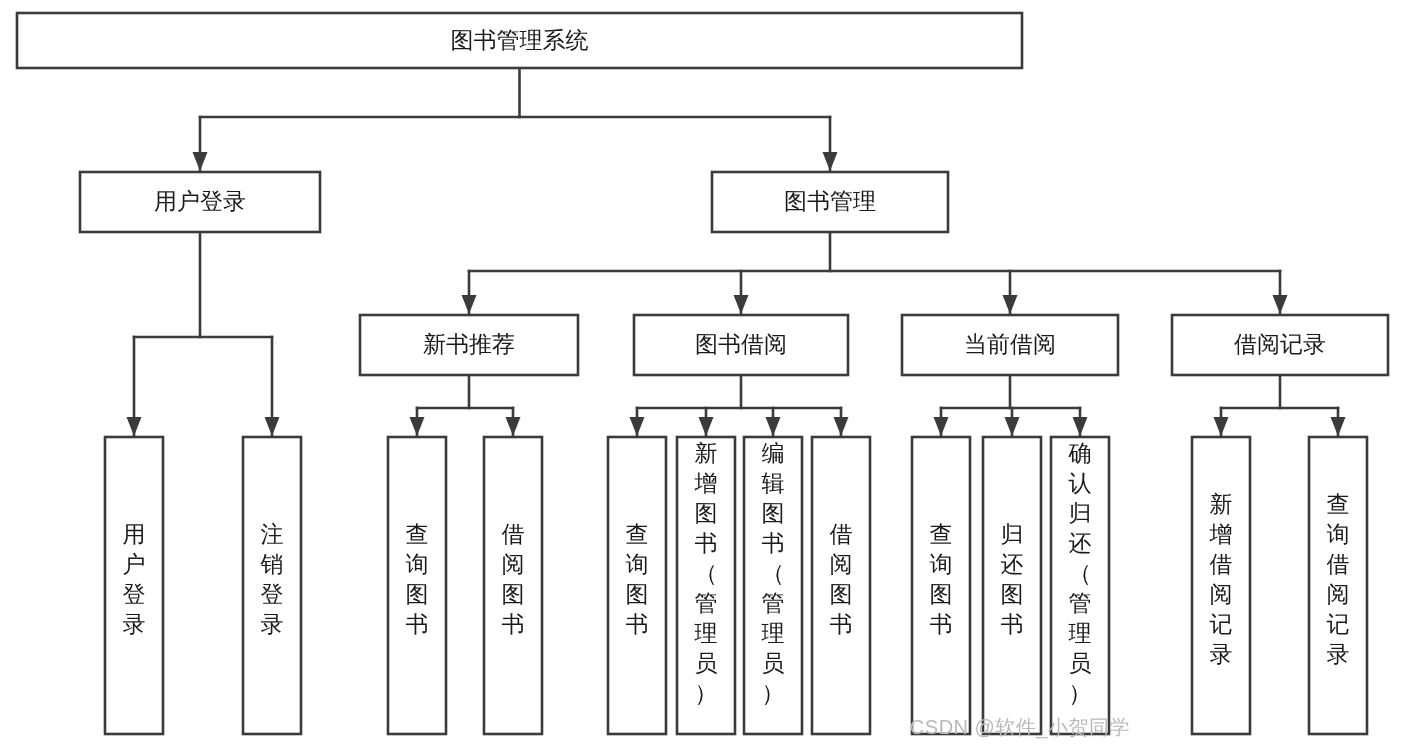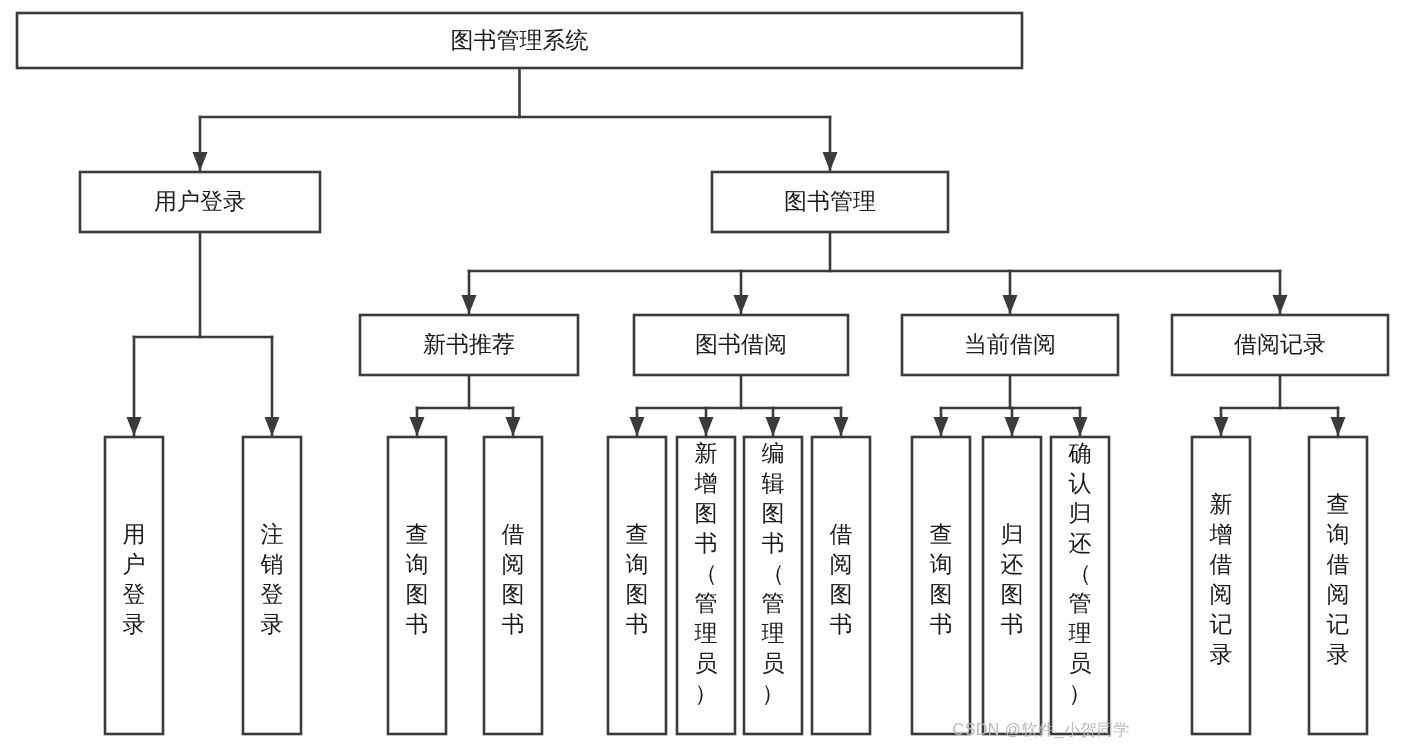--- a/index.html
+++ b/index.html
@@ -52,21 +52,21 @@
     fill: #1a1a1a;
     font-family: "Liberation Sans", "DejaVu Sans", sans-serif;
     font-size: 23px;
     text-anchor: middle;
   }
   .watermark {
     position: absolute;
     right: 12px;
     bottom: 6px;
     font-family: "Liberation Sans", "DejaVu Sans", sans-serif;
-    font-size: 16px;
+    font-size: 20px;
     color: #b9b9b9;
     white-space: nowrap;
     letter-spacing: 0.5px;
   }
 </style>
 </head>
 <body>
 
 <div id="diagram-root">
   <svg id="tree-svg" viewBox="0 0 1405 747" xmlns="http://www.w3.org/2000/svg">

